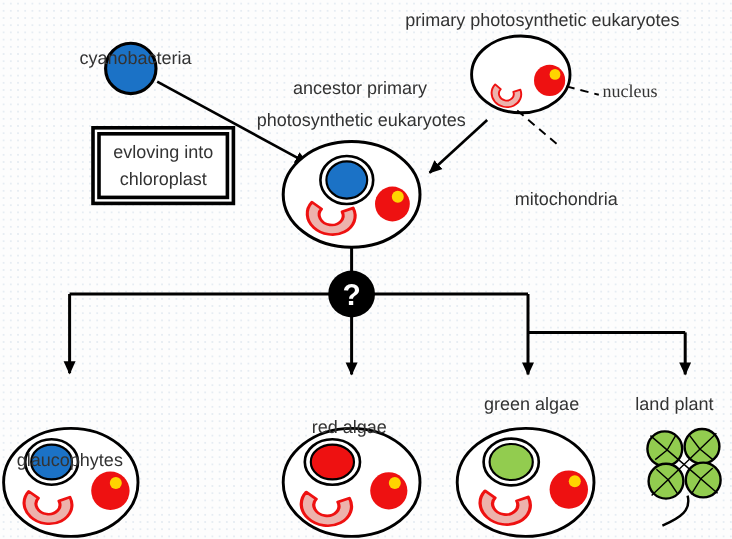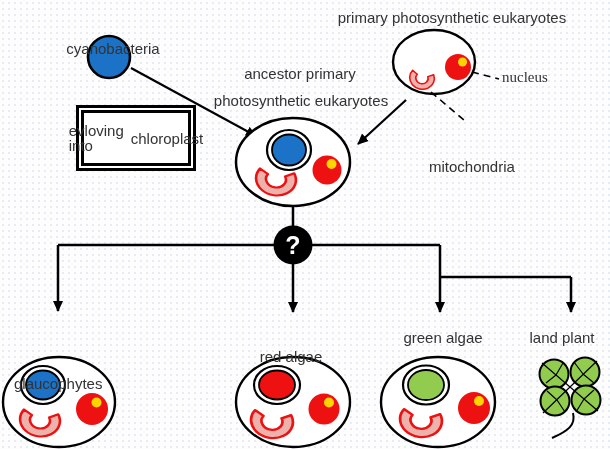--- a/index.html
+++ b/index.html
@@ -13,21 +13,21 @@
   }
   .lbl { position:absolute; font-size:15px; white-space:nowrap; color:#333333; }
   .lbl.centered { transform:translateX(-50%); }
   svg.diagram { position:absolute; left:0; top:0; }
   .evolve-box {
     position:absolute; left:76px; top:105px; width:120px; height:66px;
     box-sizing:border-box; border:3px solid #000; background:#ffffff; padding:2px;
   }
   .evolve-box-inner {
     width:100%; height:100%; box-sizing:border-box; border:3px solid #000;
-    display:flex; flex-direction:row; align-items:center; justify-content:center; gap:7px;
+    display:flex; flex-direction:column; align-items:center; justify-content:center; gap:7px;
   }
   .evolve-box-inner .line { font-size:15px; line-height:1; }
 </style>
 </head>
 <body>
 
 <div class="stage">
 
   <svg class="diagram" width="610" height="449" viewBox="0 0 610 449">
     <defs>

